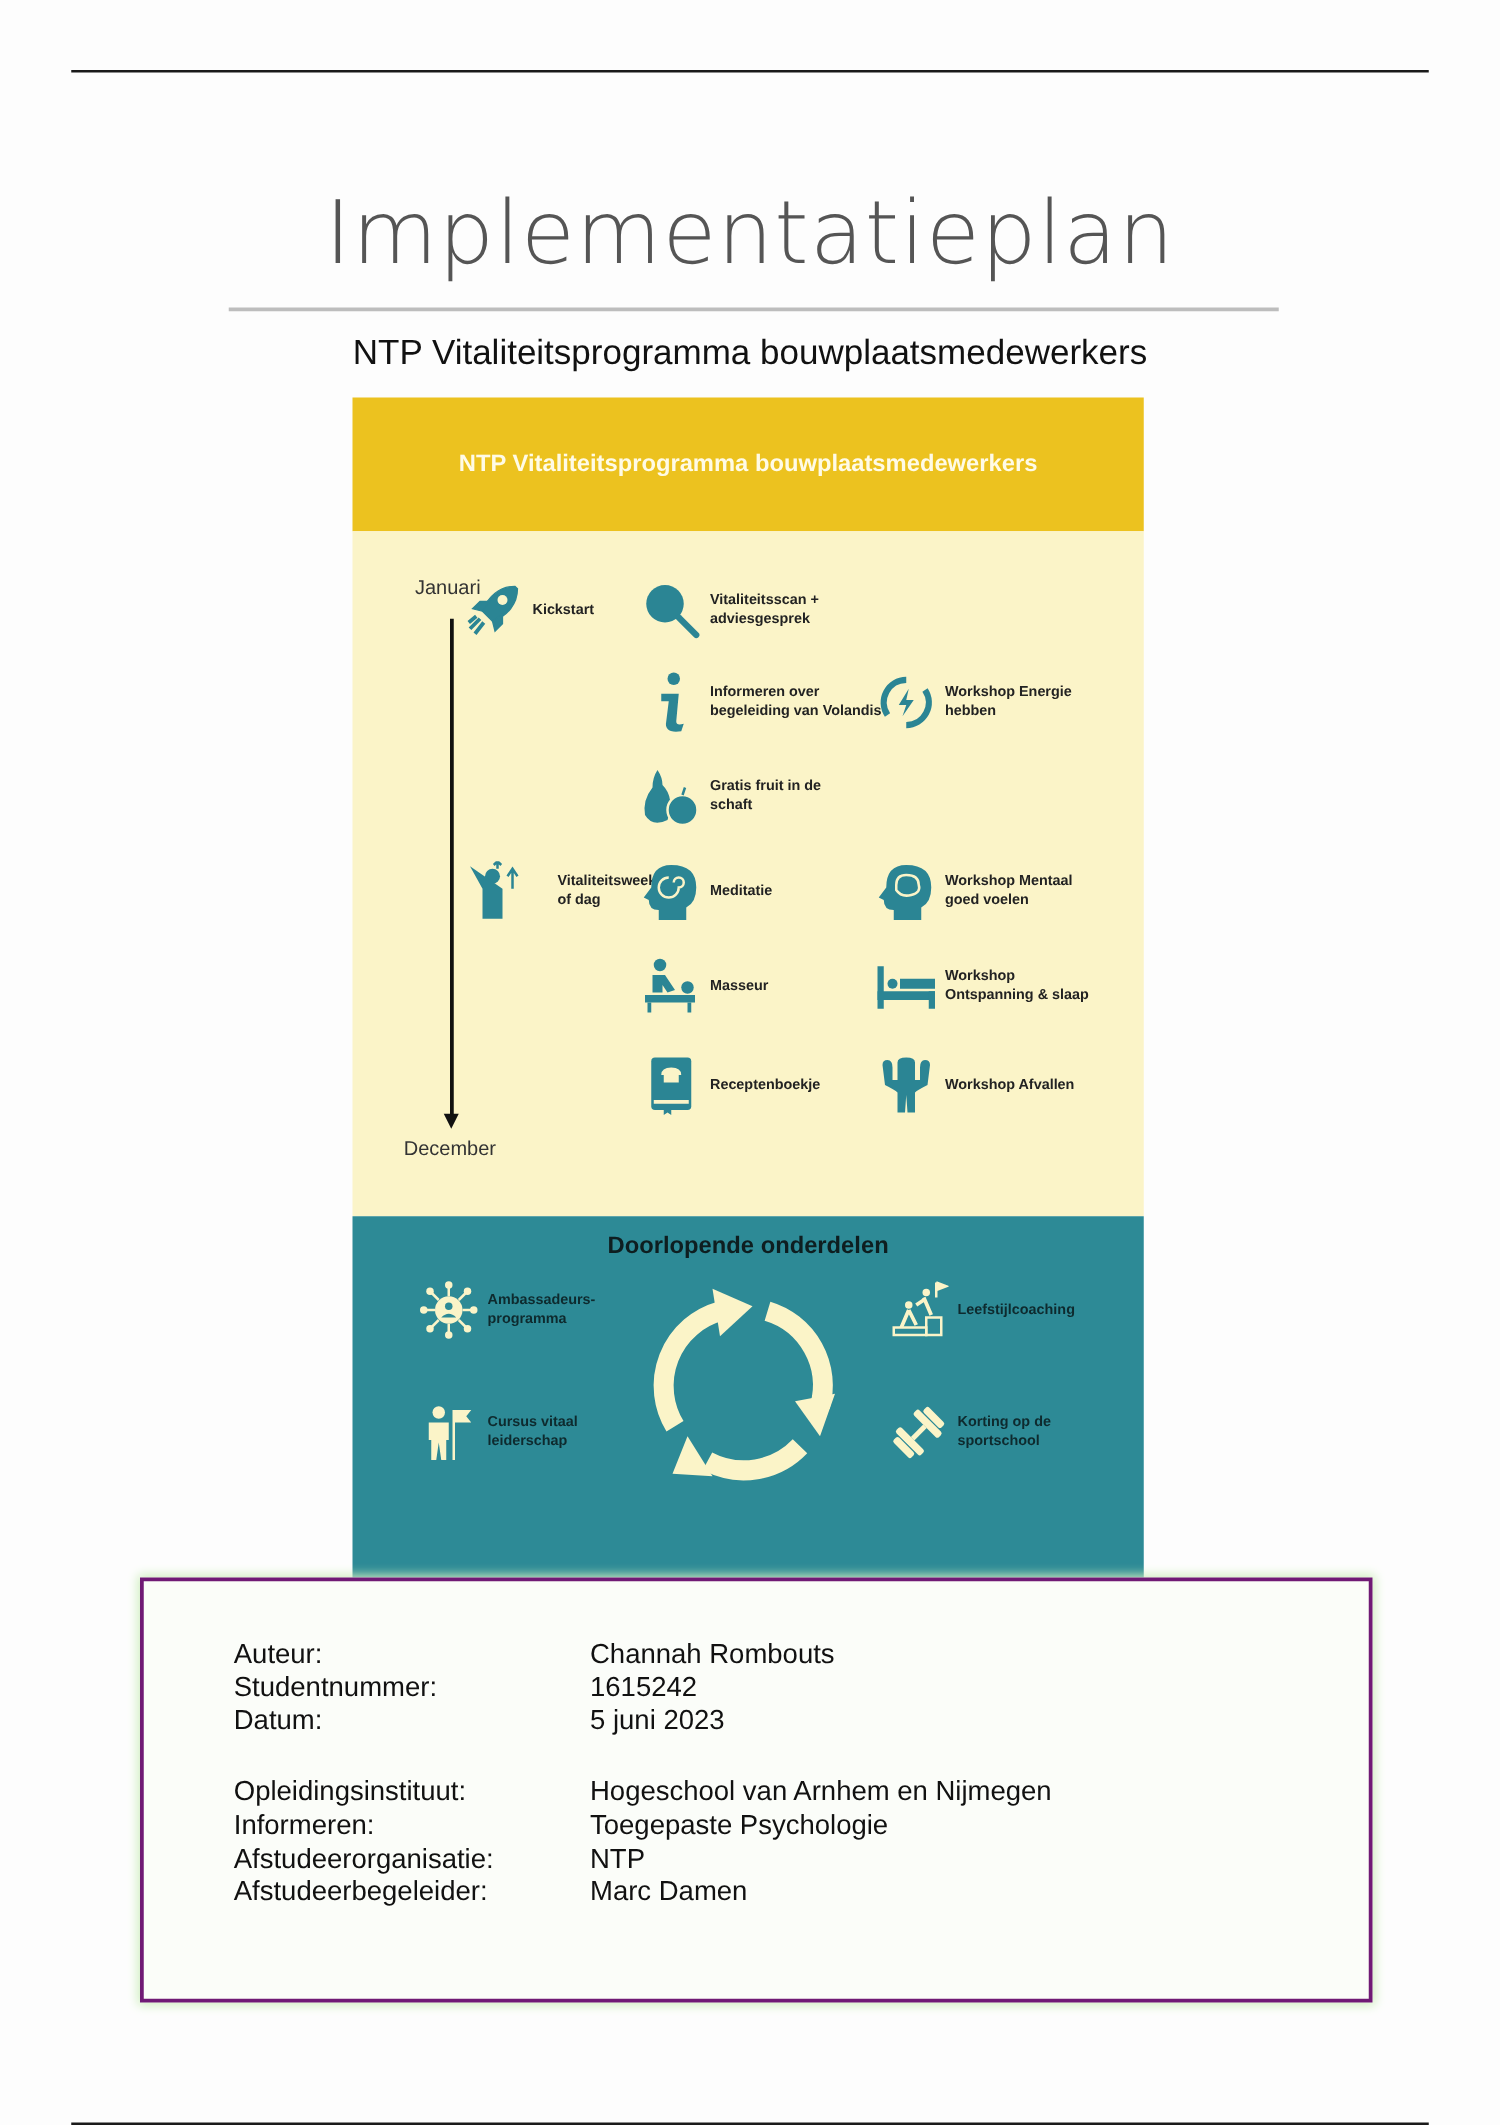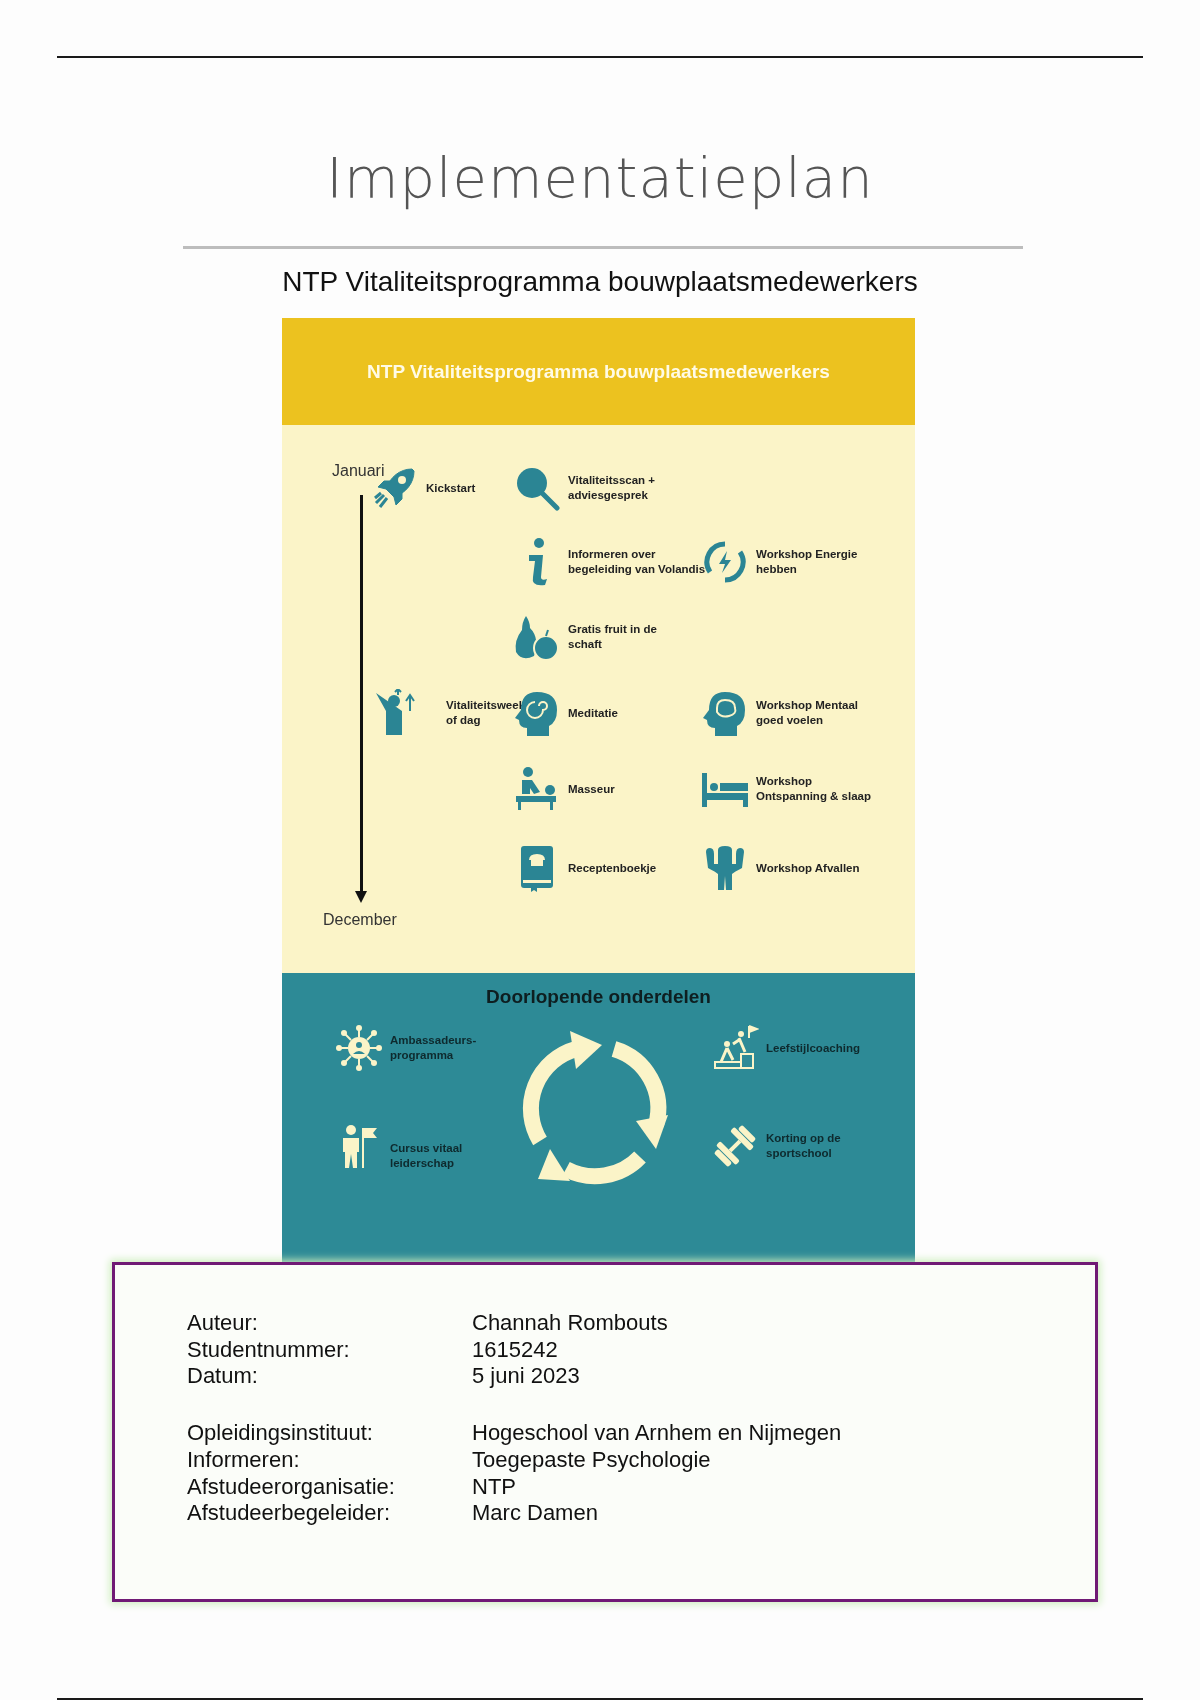--- a/index.html
+++ b/index.html
@@ -1,19 +1,19 @@
 <!DOCTYPE html>
 <html><head>
 <meta charset="utf-8">
 <style>
   html, body { margin: 0; padding: 0; }
   body { width: 1200px; height: 1700px; background: #fdfdfd; position: relative; overflow: hidden; font-family: "Liberation Sans", sans-serif; color: #111; }
   .rule-top { position: absolute; left: 57px; top: 56px; width: 1086px; height: 2px; background: #1a1a1a; }
   .rule-bottom { position: absolute; left: 57px; top: 1698px; width: 1086px; height: 2px; background: #1a1a1a; }
-  .title { position: absolute; left: 0; width: 1200px; top: 145px; text-align: center; font-family: "DejaVu Sans", sans-serif; font-weight: 200; font-size: 56px; color: #555; letter-spacing: 1px; }
+  .title { position: absolute; left: 0; width: 1200px; top: 145px; text-align: center; font-family: "DejaVu Sans", sans-serif; font-weight: 200; font-size: 70px; color: #555; letter-spacing: 1px; }
   .title-rule { position: absolute; left: 183px; top: 246px; width: 840px; height: 3px; background: #bdbdbd; }
   .subtitle { position: absolute; left: 0; width: 1200px; top: 266px; text-align: center; font-size: 28px; color: #111; }
 
   .info { position: absolute; left: 282px; top: 318px; width: 633px; height: 900px; }
   .info-head { position: absolute; left: 0; top: 0; width: 633px; height: 107px; background: #ecc21f; display: flex; align-items: center; justify-content: center; color: #fffbe6; font-weight: bold; font-size: 19px; }
   .info-cal { position: absolute; left: 0; top: 107px; width: 633px; height: 548px; background: #fbf4c8; }
   .info-cont { position: absolute; left: 0; top: 655px; width: 633px; height: 296px; background: #2d8a96; }
   .sec-title { position: absolute; left: 0; width: 633px; text-align: center; font-weight: bold; font-size: 19px; color: #111; }
   .month { position: absolute; font-size: 16px; color: #333; }
   .timeline { position: absolute; left: 78px; top: 70px; width: 3px; height: 400px; background: #111; }
@@ -230,21 +230,21 @@
               <rect x="4" y="38" width="26" height="6"></rect>
             </g>
             <circle cx="30" cy="10" r="3" fill="#fbf4c8"></circle>
             <circle cx="16" cy="20" r="3" fill="#fbf4c8"></circle>
             <path d="M28 14 L34 28 M22 20 L28 16 M16 24 L10 38 M16 24 L22 36" stroke="#fbf4c8" stroke-width="3" fill="none"></path>
             <path d="M38 2 L38 14 M38 2 L46 5 L38 8" stroke="#fbf4c8" stroke-width="2" fill="#fbf4c8"></path>
           </svg>
       </span>
       <span class="lb">Leefstijlcoaching</span>
     </div>
-    <div class="act cont" style="left:52px; top:148px;align-items:flex-end;">
+    <div class="act cont" style="left:52px; top:148px;">
       <span class="ic">
         <svg width="44" height="48" viewBox="0 0 44 48">
             <circle cx="14" cy="8" r="5" fill="#fbf4c8"></circle>
             <path d="M6 16 L22 16 L22 30 L20 30 L20 46 L16 46 L14 32 L12 46 L8 46 L8 30 L6 30 Z" fill="#fbf4c8"></path>
             <line x1="26" y1="6" x2="26" y2="46" stroke="#fbf4c8" stroke-width="2"></line>
             <path d="M26 6 L40 6 L36 11 L40 16 L26 16 Z" fill="#fbf4c8"></path>
           </svg>
       </span>
       <span class="lb">Cursus vitaal
 leiderschap</span>

